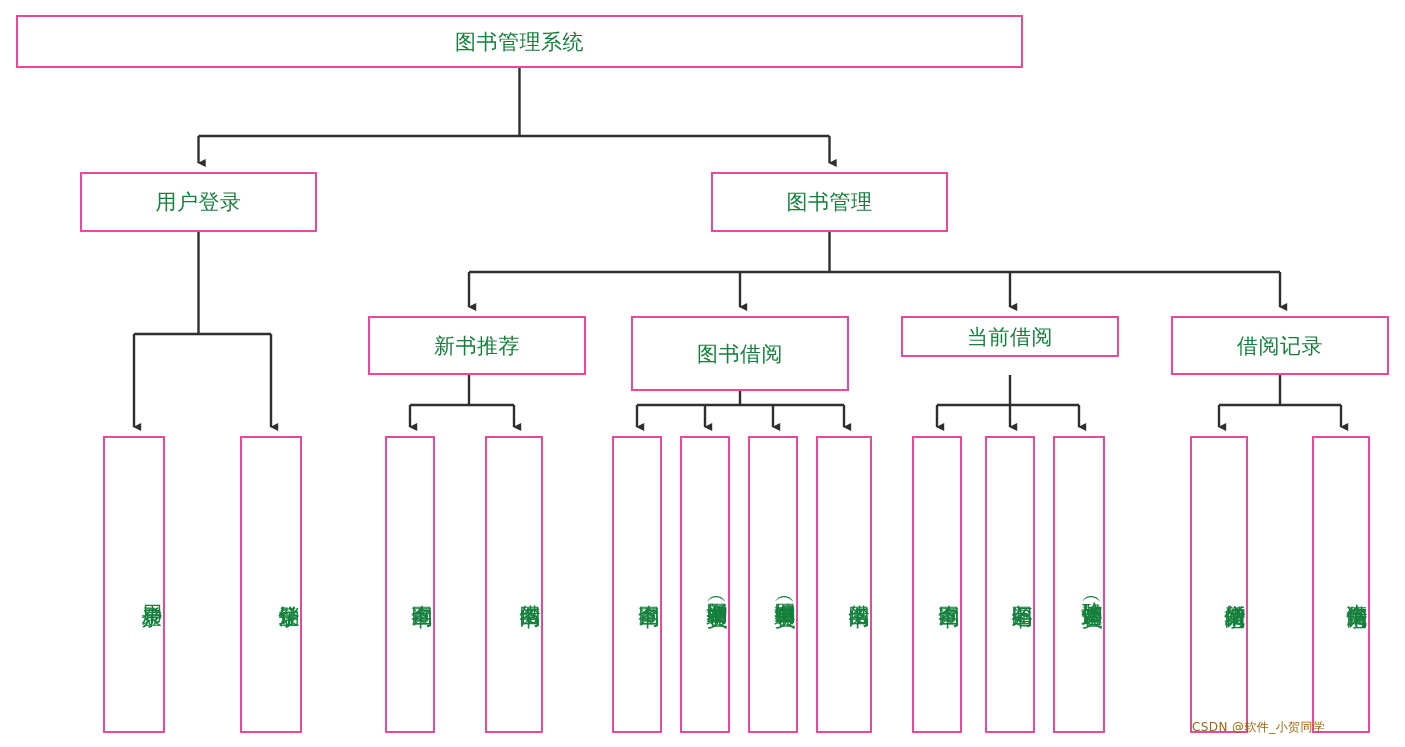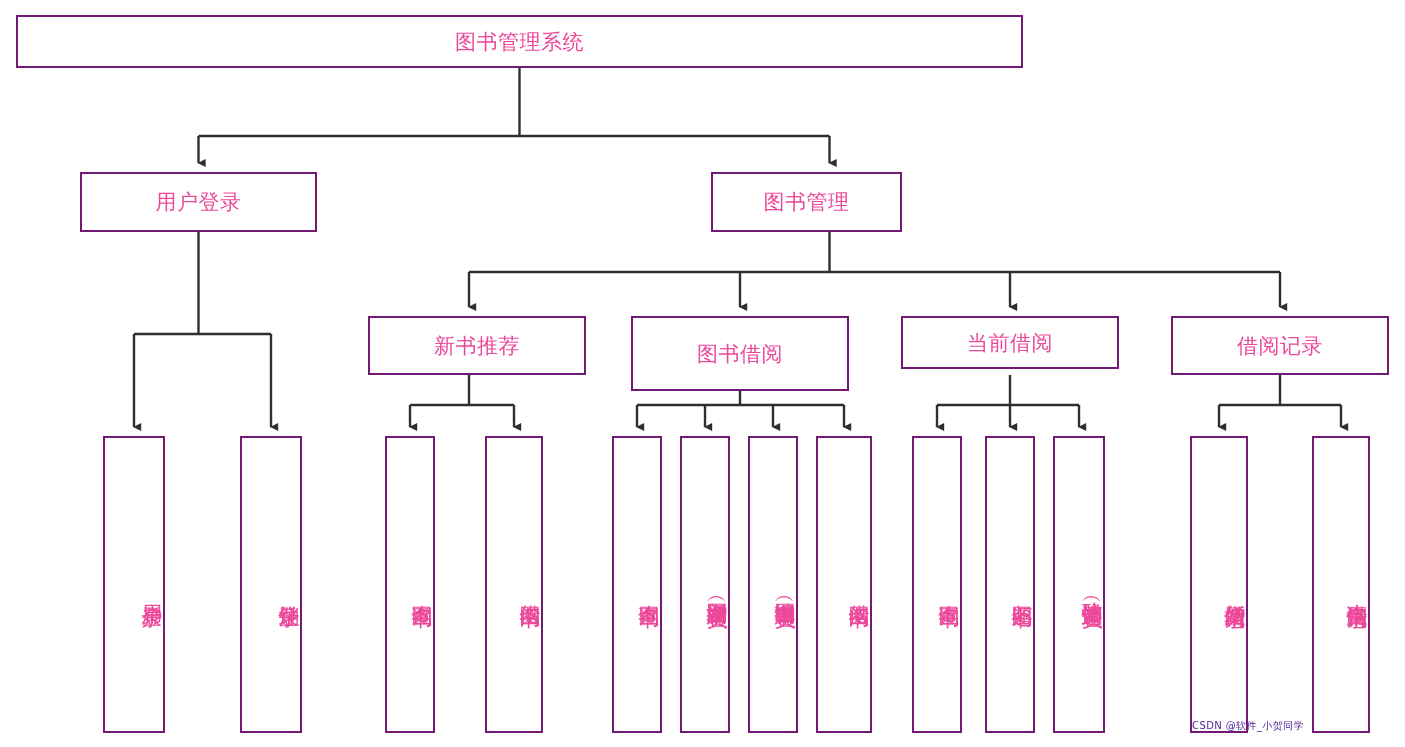--- a/index.html
+++ b/index.html
@@ -22,25 +22,25 @@
     left: 0;
     top: 0;
     width: 1405px;
     height: 747px;
     pointer-events: none;
   }
   .node {
     position: absolute;
     box-sizing: border-box;
     background: #ffffff;
-    border: 2px solid #701a75;
+    border: 2px solid #ec4899;
     display: flex;
     align-items: center;
     justify-content: center;
-    color: #ec4899;
+    color: #15803d;
   }
   .node.horiz {
     font-size: 21px;
     letter-spacing: 0.5px;
   }
   .node.vert {
     writing-mode: vertical-rl;
     text-orientation: upright;
     font-size: 21px;
     line-height: 1.08;
@@ -48,22 +48,22 @@
     padding-top: 10px;
     align-items: flex-start;
     justify-content: center;
   }
   .node .label {
     display: block;
     white-space: pre-line;
   }
   .watermark {
     position: absolute;
-    font-size: 10px;
-    color: #4c1d95;
+    font-size: 12px;
+    color: #a16207;
     white-space: nowrap;
     letter-spacing: 0.4px;
   }
 </style>
 </head>
 <body>
 
 <div id="canvas">
 
   <svg class="wires" viewBox="0 0 1405 747" xmlns="http://www.w3.org/2000/svg">
@@ -109,30 +109,30 @@
       </g>
   </svg>
 
   <div id="node-layer">
       <div class="node horiz" style="left: 16px; top: 15px; width: 1007px; height: 53px;">
         <span class="label">图书管理系统</span>
       </div>
       <div class="node horiz" style="left: 80px; top: 172px; width: 237px; height: 60px;">
         <span class="label">用户登录</span>
       </div>
-      <div class="node horiz" style="left: 711px; top: 172px; width: 191px; height: 60px;">
+      <div class="node horiz" style="left: 711px; top: 172px; width: 237px; height: 60px;">
         <span class="label">图书管理</span>
       </div>
       <div class="node horiz" style="left: 368px; top: 316px; width: 218px; height: 59px;">
         <span class="label">新书推荐</span>
       </div>
       <div class="node horiz" style="left: 631px; top: 316px; width: 218px; height: 75px;">
         <span class="label">图书借阅</span>
       </div>
-      <div class="node horiz" style="left: 901px; top: 316px; width: 218px; height: 53px;">
+      <div class="node horiz" style="left: 901px; top: 316px; width: 218px; height: 41px;">
         <span class="label">当前借阅</span>
       </div>
       <div class="node horiz" style="left: 1171px; top: 316px; width: 218px; height: 59px;">
         <span class="label">借阅记录</span>
       </div>
       <div class="node vert" style="left: 103px; top: 436px; width: 62px; height: 297px;">
         <span class="label">用户登录</span>
       </div>
       <div class="node vert" style="left: 240px; top: 436px; width: 62px; height: 297px;">
         <span class="label">注销登录</span>

